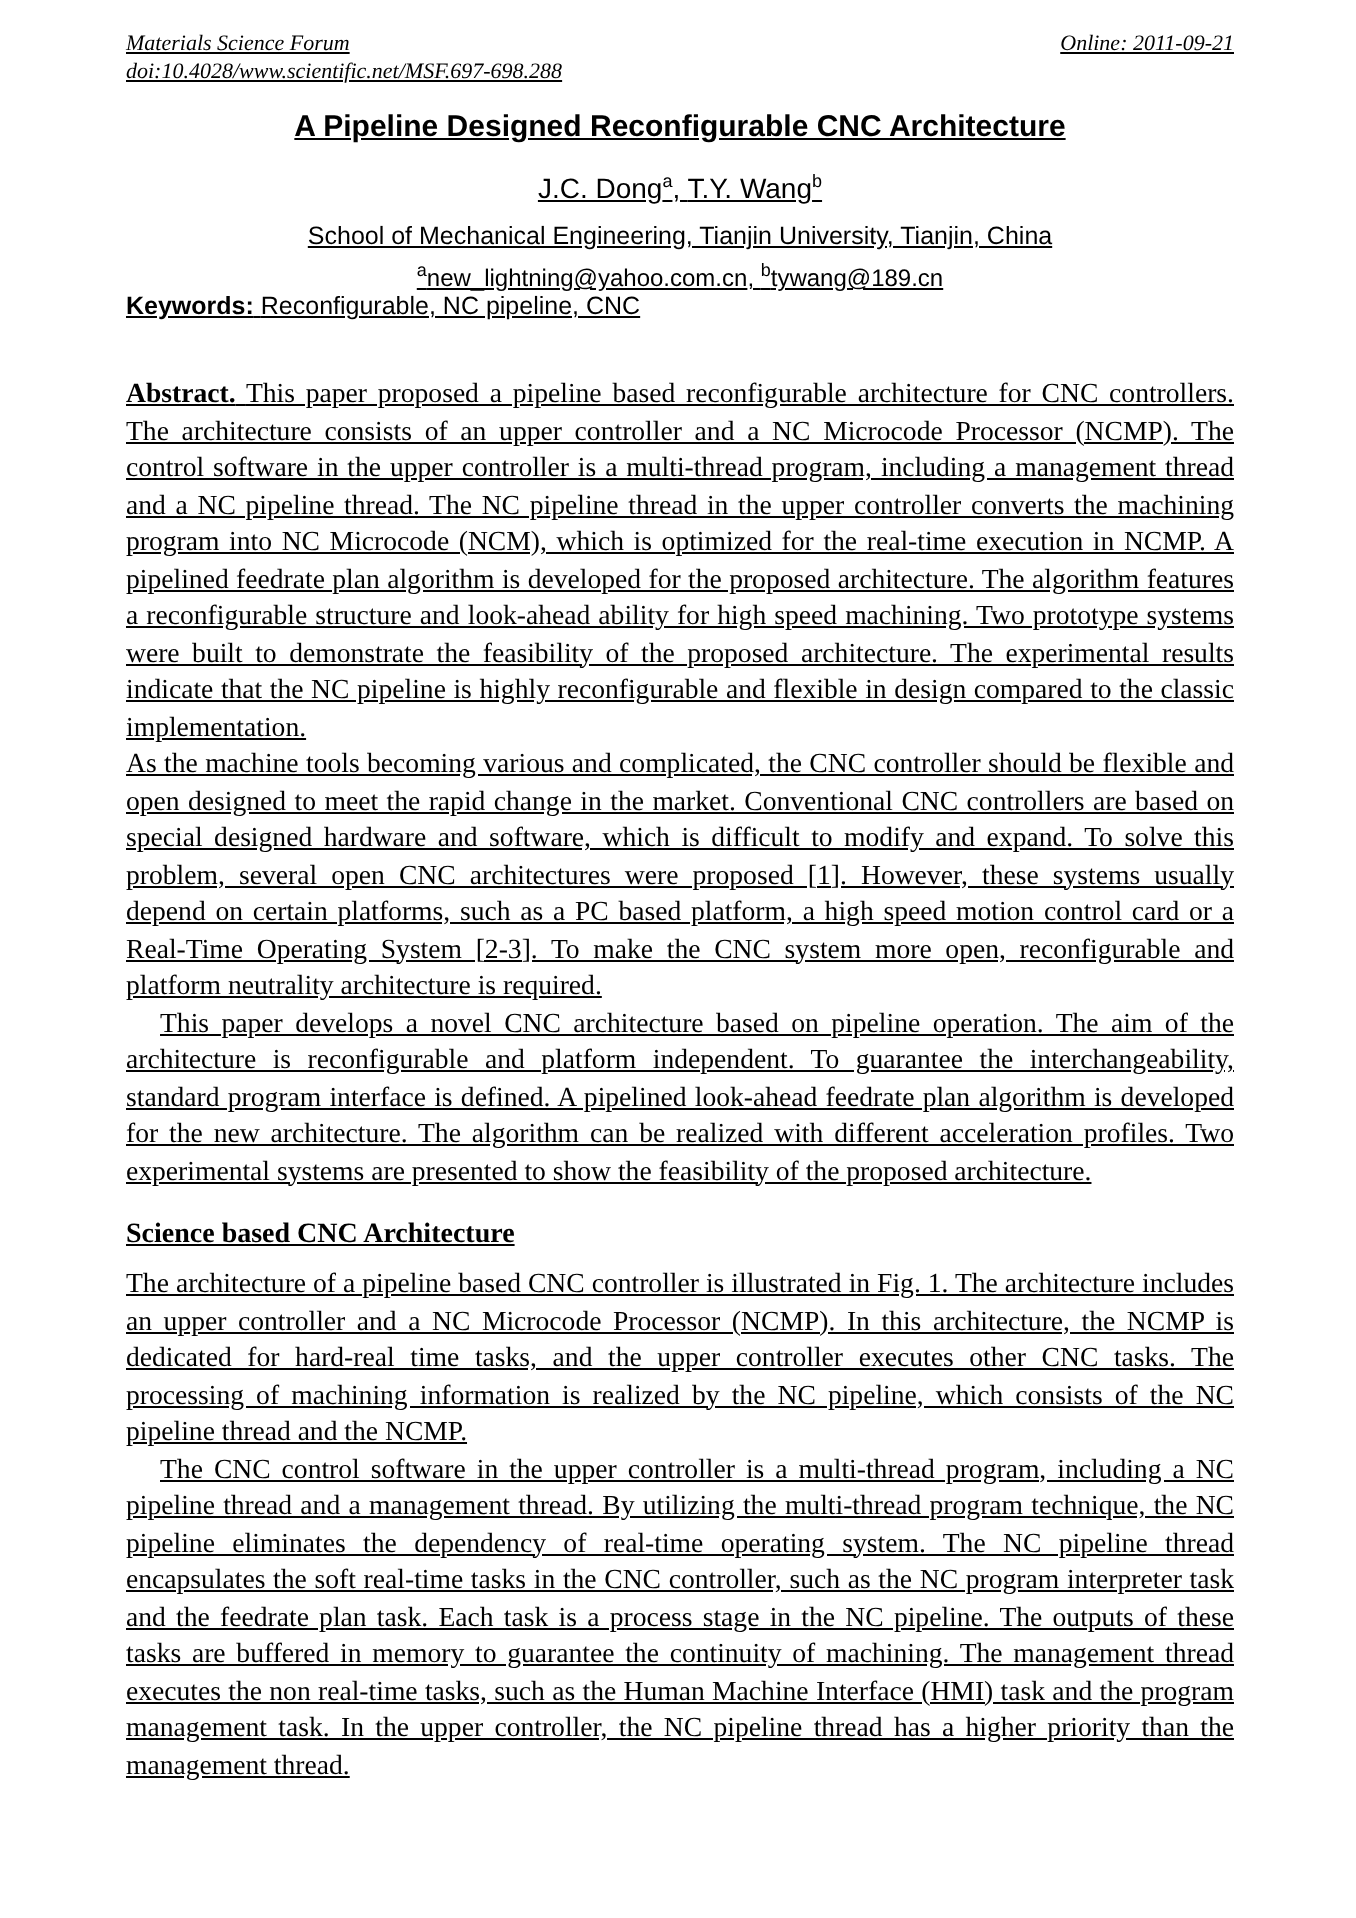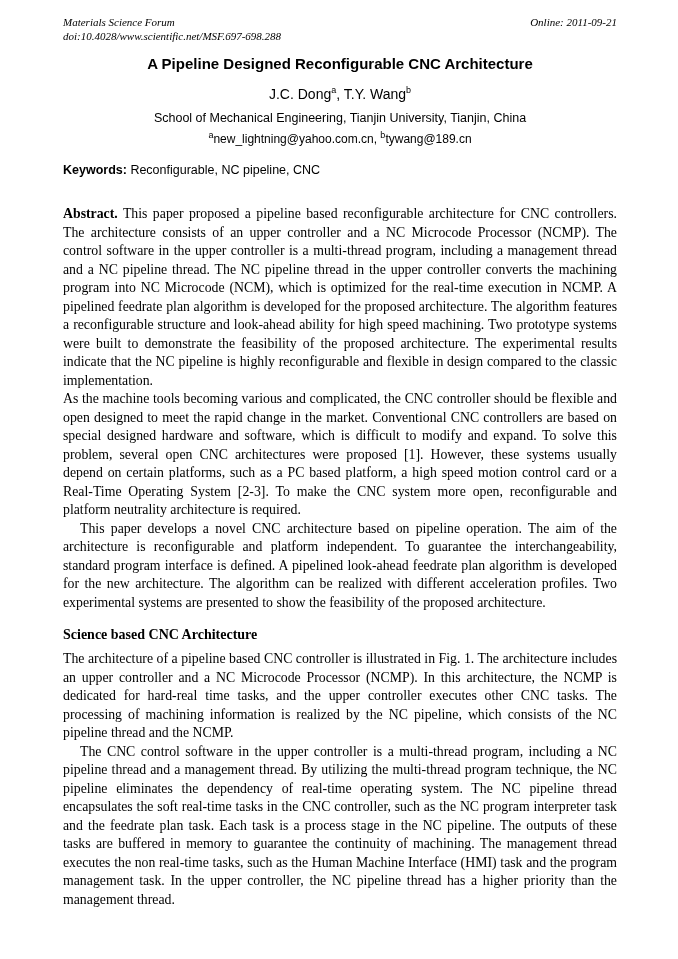--- a/index.html
+++ b/index.html
@@ -5,20 +5,21 @@
   html, body { margin: 0; padding: 0; background: #ffffff; }
   .page {
     position: relative;
     width: 678px;
     height: 959px;
     background: #ffffff;
     color: #000000;
     box-sizing: border-box;
     padding: 16px 61px 0 63px;
     overflow: hidden;
+    text-decoration: underline;
   }
   
   .hdr {
     display: flex;
     justify-content: space-between;
     align-items: flex-start;
     font: italic 11px/13.5px "Liberation Serif", serif;
   }
   .hdr-left div { white-space: nowrap; }
   .hdr-right { white-space: nowrap; }
@@ -44,21 +45,20 @@
     text-align: center;
     margin-top: 6px;
   }
   sup {
     font-size: 9px;
     line-height: 0;
     vertical-align: super;
   }
   .keywords {
     font: 12.5px/15px "Liberation Sans", sans-serif;
-    margin-top: 17px;
   }
   .keywords .kw-label { font-weight: bold; }
 
   
   .body-p {
     font: 13.8px/18.5px "Liberation Serif", serif;
     text-align: justify;
     margin: 0;
   }
   .abstract { margin-top: 27px; }

